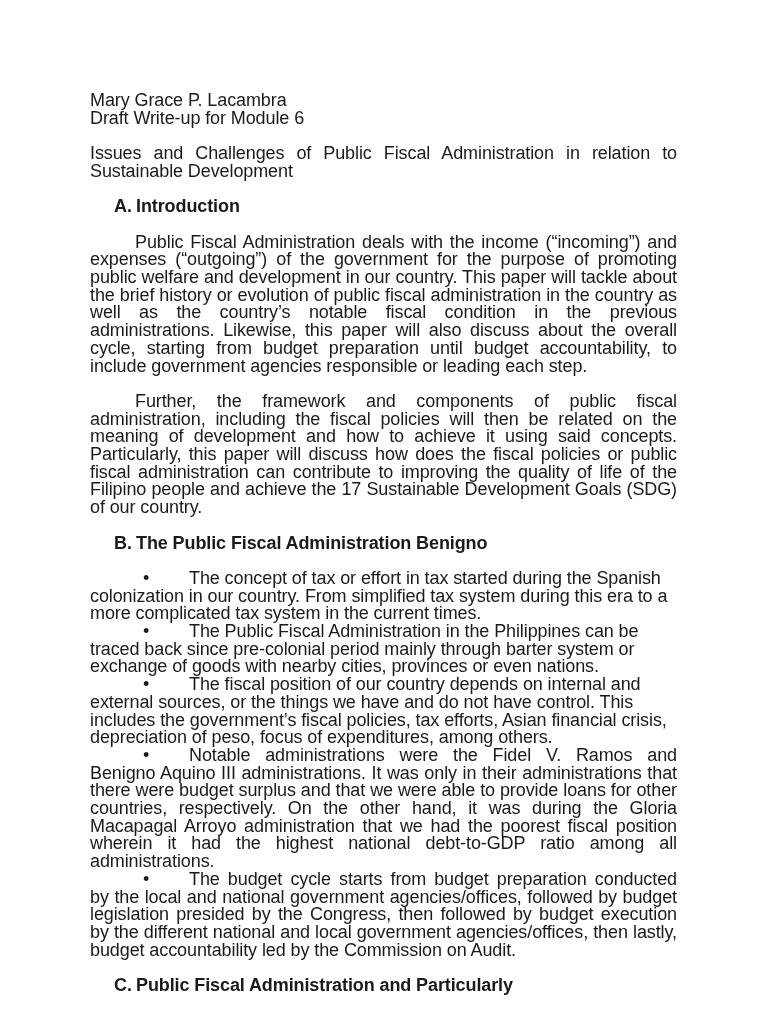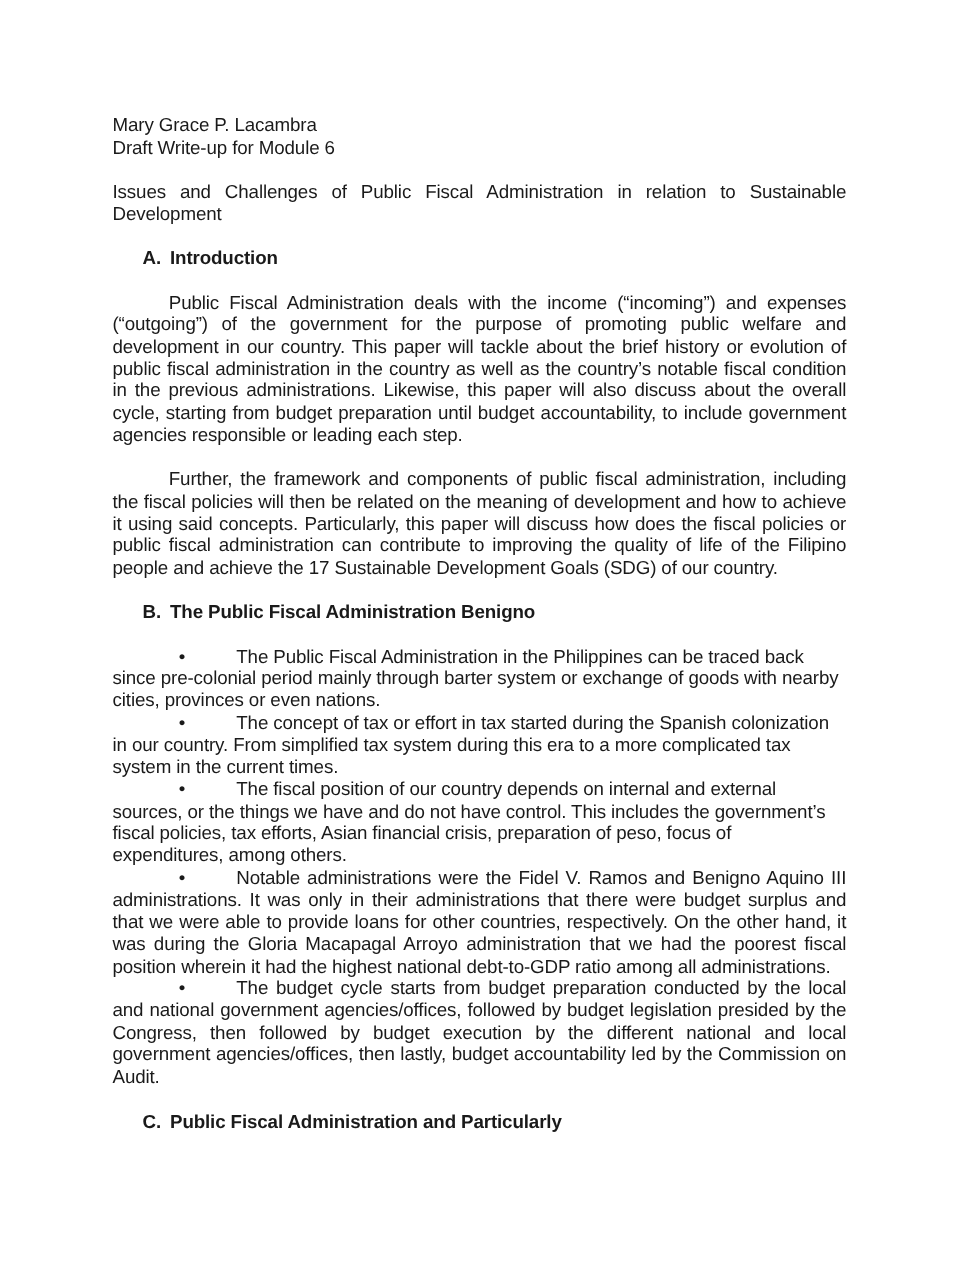--- a/index.html
+++ b/index.html
@@ -13,21 +13,21 @@
       overflow: hidden;
       position: relative;
       font-family: "Liberation Sans", sans-serif;
       color: #1a1a1a;
     }
     .page {
       position: absolute;
       left: 90px;
       top: 92px;
       width: 587px;
-      font-size: 15px;
+      font-size: 18px;
       line-height: 17.7px;
       letter-spacing: -0.1px;
     }
     .line { margin: 0; }
     .header-block { margin-bottom: 17.7px; }
     .doc-title {
       font-weight: normal;
       text-align: justify;
       text-align-last: left;
       margin: 0 0 17.7px 0;
@@ -89,23 +89,23 @@
     <span>Introduction</span>
   </div>
   <p class="para">Public Fiscal Administration deals with the income (“incoming”) and expenses (“outgoing”) of the government for the purpose of promoting public welfare and development in our country. This paper will tackle about the brief history or evolution of public fiscal administration in the country as well as the country’s notable fiscal condition in the previous administrations. Likewise, this paper will also discuss about the overall cycle, starting from budget preparation until budget accountability, to include government agencies responsible or leading each step.</p>
   <p class="para">Further, the framework and components of public fiscal administration, including the fiscal policies will then be related on the meaning of development and how to achieve it using said concepts. Particularly, this paper will discuss how does the fiscal policies or public fiscal administration can contribute to improving the quality of life of the Filipino people and achieve the 17 Sustainable Development Goals (SDG) of our country.</p>
 
   <div class="section-heading">
     <span class="letter">B.</span>
     <span>The Public Fiscal Administration Benigno</span>
   </div>
   <ul class="bullets">
+    <li class="nojust"><span class="bullet">•</span><span>The concept of tax or effort in tax started during the Spanish colonization in our country. From simplified tax system during this era to a more complicated tax system in the current times.</span></li>
     <li class="nojust"><span class="bullet">•</span><span>The Public Fiscal Administration in the Philippines can be traced back since pre-colonial period mainly through barter system or exchange of goods with nearby cities, provinces or even nations.</span></li>
-    <li class="nojust"><span class="bullet">•</span><span>The concept of tax or effort in tax started during the Spanish colonization in our country. From simplified tax system during this era to a more complicated tax system in the current times.</span></li>
-    <li class="nojust"><span class="bullet">•</span><span>The fiscal position of our country depends on internal and external sources, or the things we have and do not have control. This includes the government’s fiscal policies, tax efforts, Asian financial crisis, preparation of peso, focus of expenditures, among others.</span></li>
+    <li class="nojust"><span class="bullet">•</span><span>The fiscal position of our country depends on internal and external sources, or the things we have and do not have control. This includes the government’s fiscal policies, tax efforts, Asian financial crisis, depreciation of peso, focus of expenditures, among others.</span></li>
     <li><span class="bullet">•</span><span>Notable administrations were the Fidel V. Ramos and Benigno Aquino III administrations. It was only in their administrations that there were budget surplus and that we were able to provide loans for other countries, respectively. On the other hand, it was during the Gloria Macapagal Arroyo administration that we had the poorest fiscal position wherein it had the highest national debt-to-GDP ratio among all administrations.</span></li>
     <li><span class="bullet">•</span><span>The budget cycle starts from budget preparation conducted by the local and national government agencies/offices, followed by budget legislation presided by the Congress, then followed by budget execution by the different national and local government agencies/offices, then lastly, budget accountability led by the Commission on Audit.</span></li>
   </ul>
 
   <div class="section-heading">
     <span class="letter">C.</span>
     <span>Public Fiscal Administration and Particularly</span>
   </div>
 
 </div>

